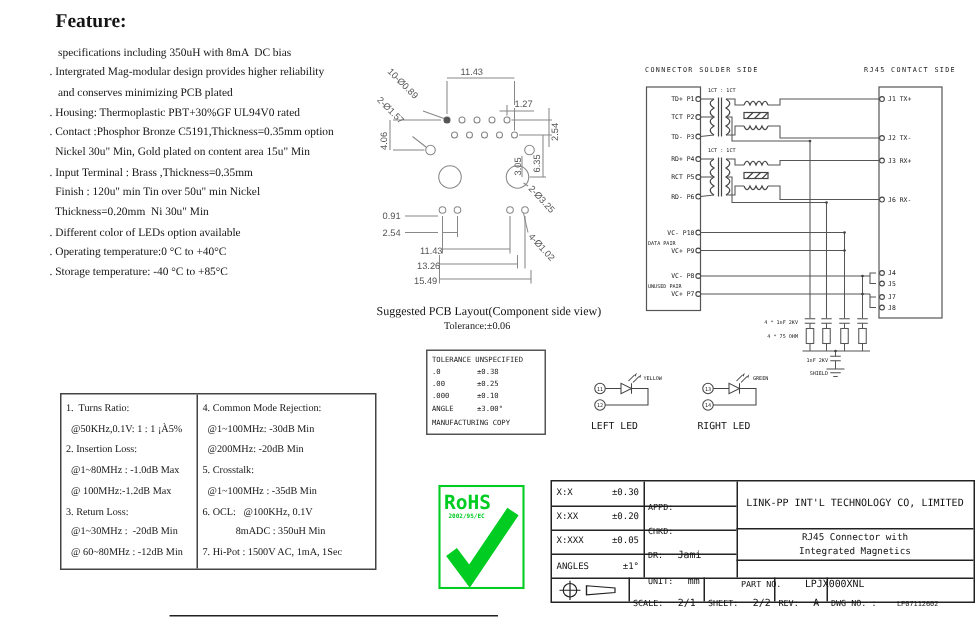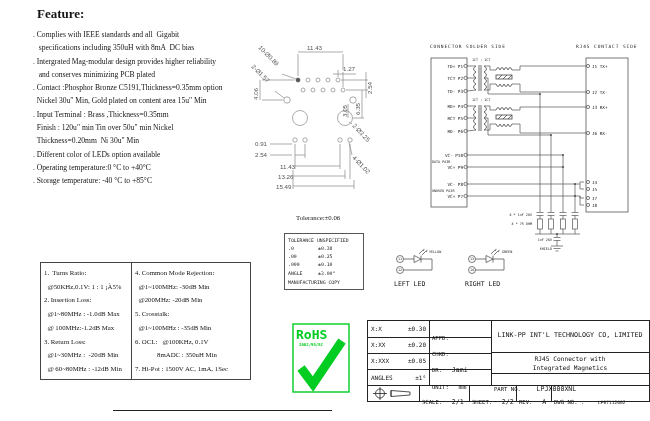--- a/index.html
+++ b/index.html
@@ -57,24 +57,24 @@
   .hdrtxt{fill:#222;font-size:4.5px;letter-spacing:0.9px;}
   .smtxt{fill:#222;font-size:3.4px;}
 </style>
 </head>
 <body>
 
 <div class="doc">
 
   <div class="feat-h">Feature:</div>
   <div class="feat-lines">
-    <div class="fl">. Complies with IEEE standards and all  Gigabit</div>
     <div class="fl">   specifications including 350uH with 8mA  DC bias</div>
     <div class="fl">. Intergrated Mag-modular design provides higher reliability</div>
     <div class="fl">   and conserves minimizing PCB plated</div>
+    <div class="fl">. Housing: Thermoplastic PBT+30%GF UL94V0 rated</div>
     <div class="fl">. Contact :Phosphor Bronze C5191,Thickness=0.35mm option</div>
     <div class="fl">  Nickel 30u" Min, Gold plated on content area 15u" Min</div>
     <div class="fl">. Input Terminal : Brass ,Thickness=0.35mm</div>
     <div class="fl">  Finish : 120u" min Tin over 50u" min Nickel</div>
     <div class="fl">  Thickness=0.20mm  Ni 30u" Min</div>
     <div class="fl">. Different color of LEDs option available</div>
     <div class="fl">. Operating temperature:0 °C to +40°C</div>
     <div class="fl">. Storage temperature: -40 °C to +85°C</div>
   </div>
 
@@ -149,20 +149,21 @@
     <text class="dimtxt" x="7" y="132">0.91</text>
     <text class="dimtxt" x="7" y="143">2.54</text>
     <text class="dimtxt" x="32" y="155">11.43</text>
     <text class="dimtxt" x="30" y="165">13.26</text>
     <text class="dimtxt" x="28" y="175">15.49</text>
     <text class="dimtxt" transform="translate(10,34) rotate(45)">10-Ø0.89</text>
     <text class="dimtxt" transform="translate(3,53) rotate(45)">2-Ø1.57</text>
     <text class="dimtxt" transform="translate(104,112) rotate(47)">2-Ø3.25</text>
     <text class="dimtxt" transform="translate(104,144) rotate(47)">4-Ø1.02</text>
   </svg>
+  <div class="pcb-cap">Suggested PCB Layout(Component side view)</div>
   <div class="pcb-tol">Tolerance:±0.06</div>
 
   <svg class="sch-svg" width="220" height="222" viewBox="0 0 220 222">
     <text class="hdrtxt" x="0" y="12">CONNECTOR SOLDER SIDE</text>
     <text class="hdrtxt" x="146" y="12">RJ45 CONTACT SIDE</text>
     <g stroke="#555" stroke-width="0.8" fill="none">
       <rect x="1" y="22" width="36" height="149"></rect>
       <rect x="156" y="22" width="42" height="154"></rect>
     </g>
 

